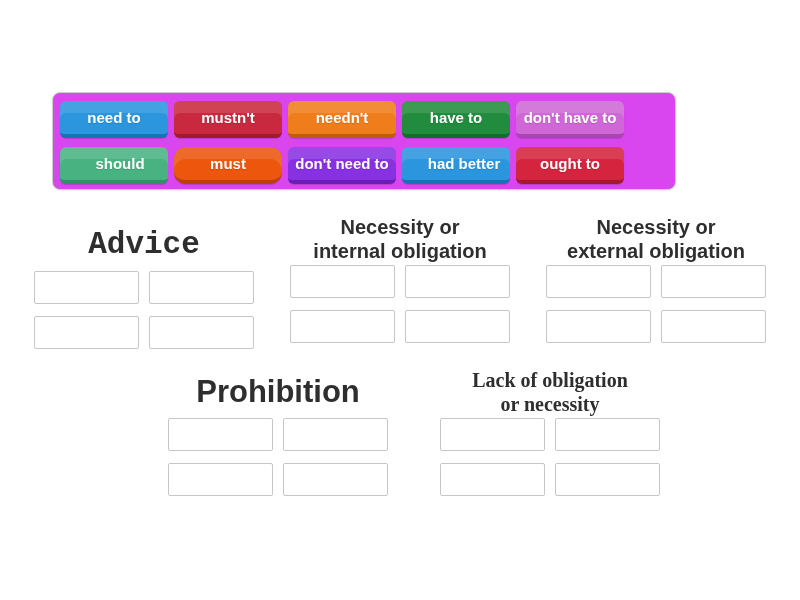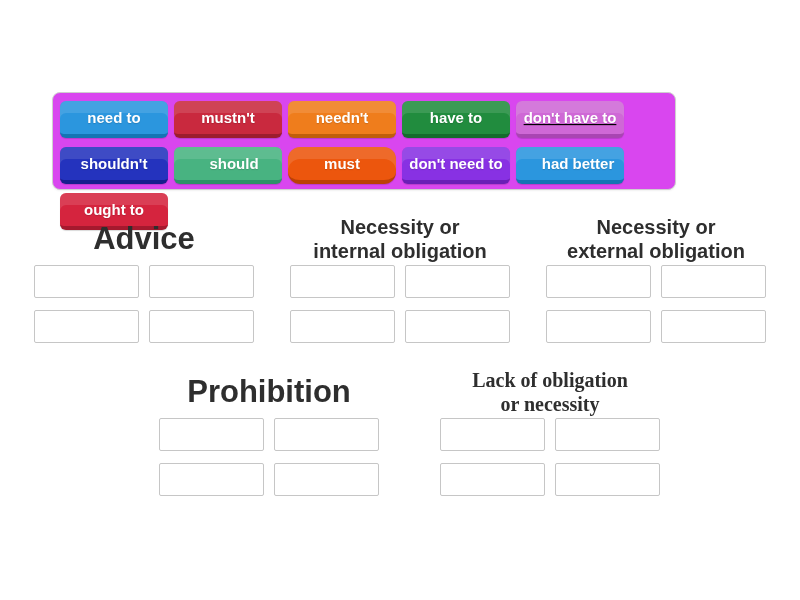--- a/index.html
+++ b/index.html
@@ -38,24 +38,24 @@
     color: #ffffff;
     font-size: 15px;
     font-weight: bold;
     line-height: 33px;
     white-space: nowrap;
     text-shadow: 0 1px 1px rgba(0,0,0,0.15);
   }
 
   
   .group { position: absolute; width: 220px; }
-  .g-advice      { left: 34px;  top: 205px; }
+  .g-advice      { left: 34px;  top: 211px; font-family: Liberation Mono, monospace; }
   .g-internal    { left: 290px; top: 205px; }
   .g-external    { left: 546px; top: 205px; }
-  .g-prohibition { left: 159px; top: 358px; }
+  .g-prohibition { left: 168px; top: 358px; }
   .g-lack        { left: 440px; top: 358px; font-family: Liberation Serif, serif; }
 
   .title {
     height: 52px;
     display: flex;
     align-items: flex-end;
     justify-content: center;
     text-align: center;
     color: #2e2e2e;
     white-space: pre-line;
@@ -89,25 +89,22 @@
       </div>
     <div class="chip" style="background-color: rgb(201, 41, 62); border-bottom-color: rgb(156, 28, 46);">
         <span>mustn't</span>
       </div>
     <div class="chip" style="background-color: rgb(239, 125, 28); border-bottom-color: rgb(191, 94, 10);">
         <span>needn't</span>
       </div>
     <div class="chip" style="background-color: rgb(33, 140, 62); border-bottom-color: rgb(20, 107, 44);">
         <span>have to</span>
       </div>
-    <div class="chip" style="background-color: rgb(207, 104, 214); border-bottom-color: rgb(169, 69, 178); text-decoration: underline;">
+    <div class="chip" style="background-color: rgb(207, 104, 214); border-bottom-color: rgb(169, 69, 178);">
         <span>don't have to</span>
-      </div>
-    <div class="chip" style="background-color: rgb(36, 51, 190); border-bottom-color: rgb(23, 31, 142);">
-        <span>shouldn't</span>
       </div>
     <div class="chip" style="background-color: rgb(72, 179, 129); border-bottom-color: rgb(47, 145, 104); padding-left: 12px;">
         <span>should</span>
       </div>
     <div class="chip" style="background-color: rgb(236, 86, 13); border-bottom-color: rgb(188, 65, 6); border-radius: 12px;">
         <span>must</span>
       </div>
     <div class="chip" style="background-color: rgb(136, 49, 227); border-bottom-color: rgb(106, 30, 182);">
         <span>don't need to</span>
       </div>

